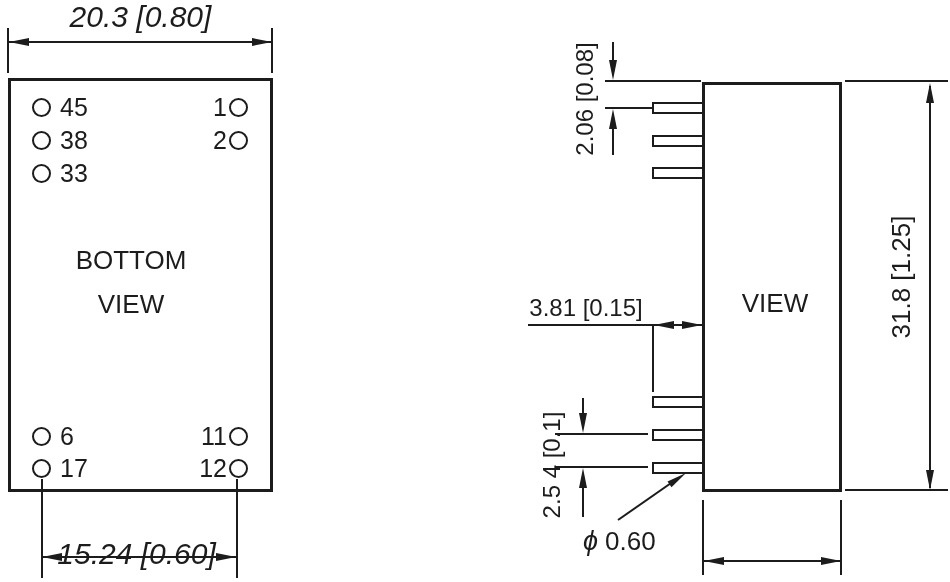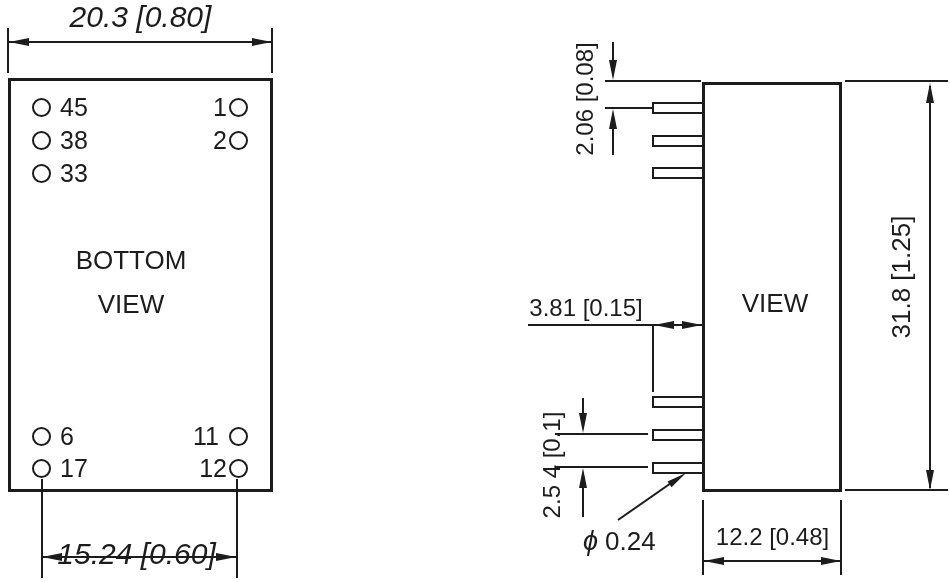--- a/index.html
+++ b/index.html
@@ -52,21 +52,21 @@
   <div class="circle" style="left:229px;top:427px"></div>
   <div class="circle" style="left:229px;top:459px"></div>
 
   <div class="txt plabel" style="left:60px;top:94px">45</div>
   <div class="txt plabel" style="left:60px;top:127px">38</div>
   <div class="txt plabel" style="left:60px;top:160px">33</div>
   <div class="txt plabel" style="left:60px;top:423px">6</div>
   <div class="txt plabel" style="left:60px;top:455px">17</div>
   <div class="txt plabel rgt" style="left:172px;top:94px;width:55px">1</div>
   <div class="txt plabel rgt" style="left:172px;top:127px;width:55px">2</div>
-  <div class="txt plabel rgt" style="left:164px;top:423px;width:55px">11</div>
+  <div class="txt plabel rgt" style="left:172px;top:423px;width:55px">11</div>
   <div class="txt plabel rgt" style="left:172px;top:455px;width:55px">12</div>
 
   <div class="txt title ctr" style="left:31px;top:247px;width:200px">BOTTOM</div>
   <div class="txt title ctr" style="left:31px;top:291px;width:200px">VIEW</div>
 
   <div class="vline" style="left:41px;top:479px;height:99px"></div>
   <div class="vline" style="left:236px;top:479px;height:99px"></div>
   <div class="txt dim ctr" style="left:41px;top:541px;width:191px">15.24 [0.60]</div>
   <div class="hline" style="left:42px;top:556px;width:195px"></div>
   <div class="arr arr-l" style="left:42px;top:553px"></div>
@@ -104,26 +104,25 @@
   <div class="vline" style="left:582px;top:398px;height:17px"></div>
   <div class="arr arr-d" style="left:579px;top:413px"></div>
   <div class="arr arr-u" style="left:579px;top:468px"></div>
   <div class="vline" style="left:582px;top:486px;height:31px"></div>
 
   <svg style="position:absolute;left:598px;top:458px" width="100" height="72" viewBox="0 0 100 72">
     <line x1="20" y1="62" x2="76" y2="23" stroke="#1c1c1c" stroke-width="2"></line>
     <polygon points="88,15 69.5,23.5 73.5,29.3" fill="#1c1c1c"></polygon>
   </svg>
   <div class="txt" style="left:583px;top:528px">
-    <span class="phi">ϕ</span><span class="phiv">0.24</span>
+    <span class="phi">ϕ</span><span class="phiv">0.60</span>
   </div>
 
   <div class="vline" style="left:702px;top:500px;height:75px"></div>
   <div class="vline" style="left:840px;top:500px;height:75px"></div>
-  <div class="txt dim-sm ctr" style="left:703px;top:524px;width:139px">12.2 [0.48]</div>
   <div class="hline" style="left:703px;top:560px;width:139px"></div>
   <div class="arr arr-l" style="left:704px;top:557px"></div>
   <div class="arr arr-r" style="left:821px;top:557px"></div>
 
   <div class="hline" style="left:845px;top:80px;width:103px"></div>
   <div class="hline" style="left:845px;top:489px;width:103px"></div>
   <div class="vline" style="left:929px;top:86px;height:402px"></div>
   <div class="arr arr-u" style="left:926px;top:83px"></div>
   <div class="arr arr-d" style="left:926px;top:470px"></div>
   <div class="txt ctr rot" style="left:831px;top:264px;width:140px;font-size:26px">31.8 [1.25]</div>

